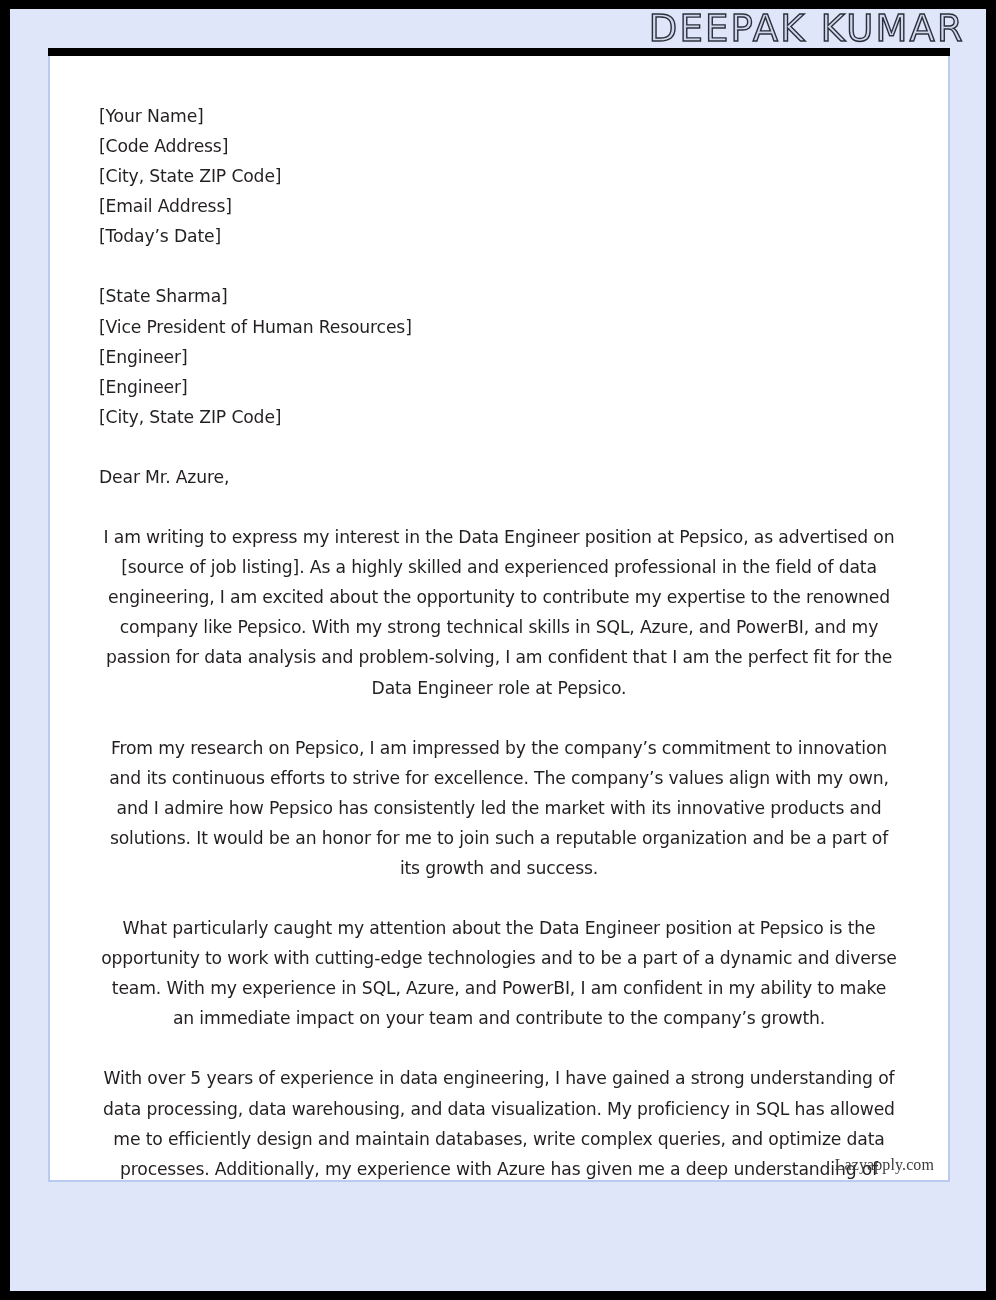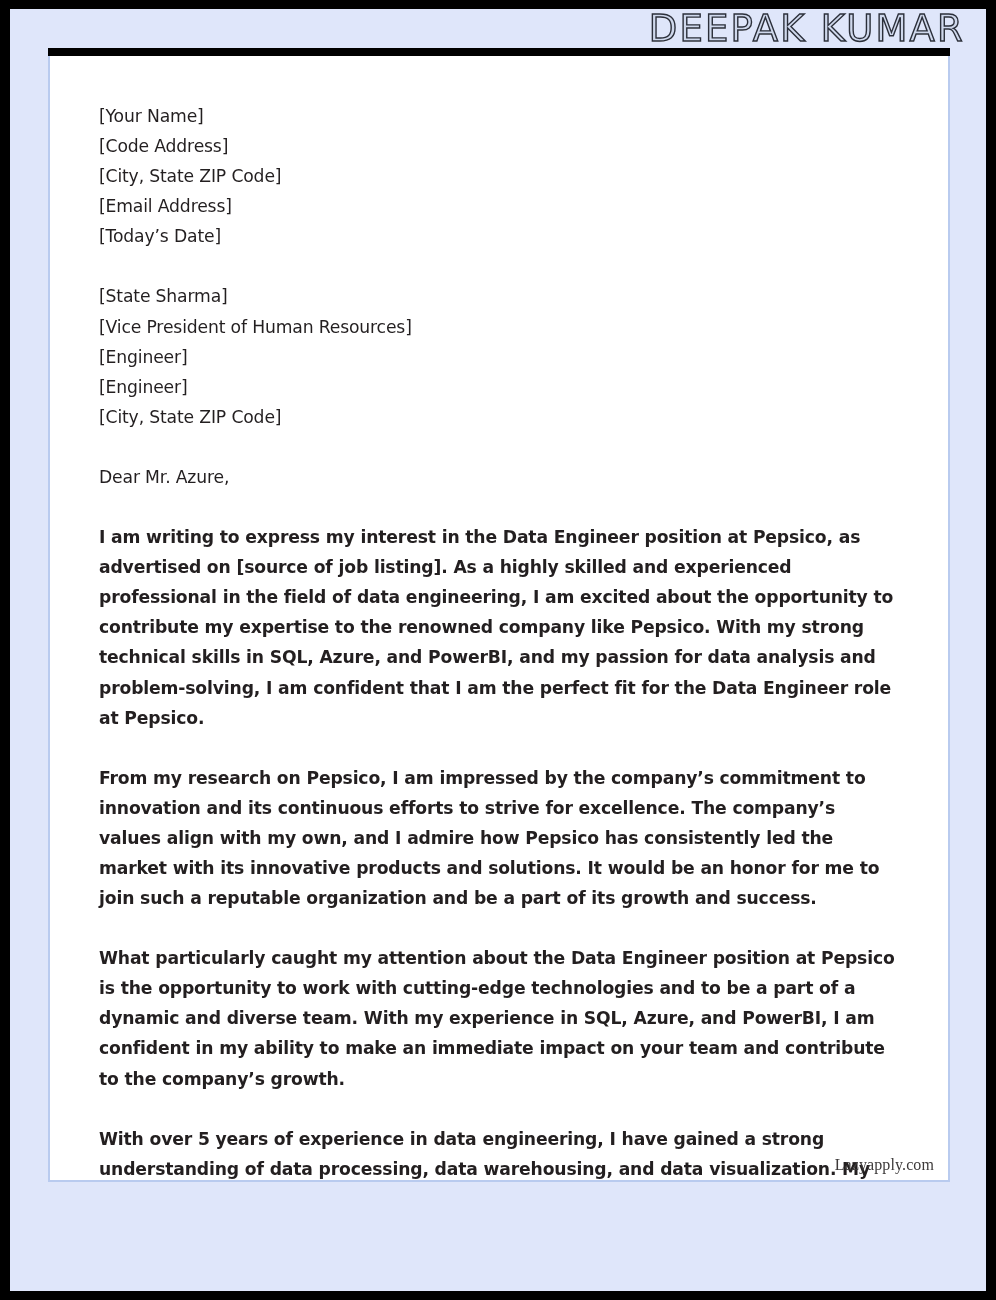--- a/index.html
+++ b/index.html
@@ -104,22 +104,21 @@
     color: #231f20;
     margin: 0;
     letter-spacing: -0.15px;
   }
 
   .block-gap {
     height: 30px;
   }
 
   .letter-para {
-    text-align: left;
-    font-weight: bold;
+    text-align: center;
   }
 
   
   .watermark {
     position: absolute;
     right: 14px;
     bottom: 6px;
     font-family: Liberation Serif, serif;
     font-size: 16px;
     color: #3d3a3a;

